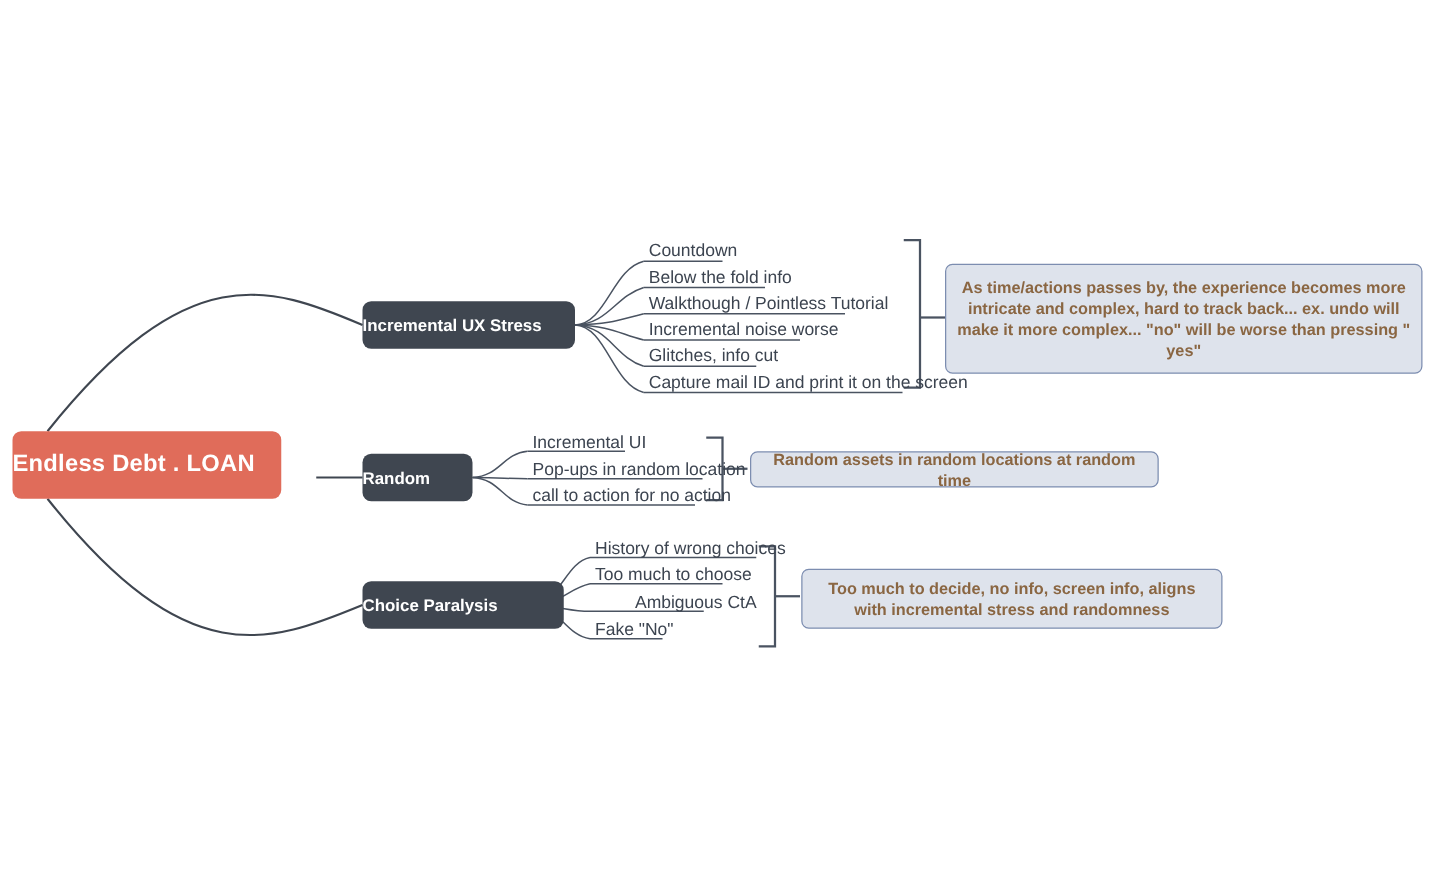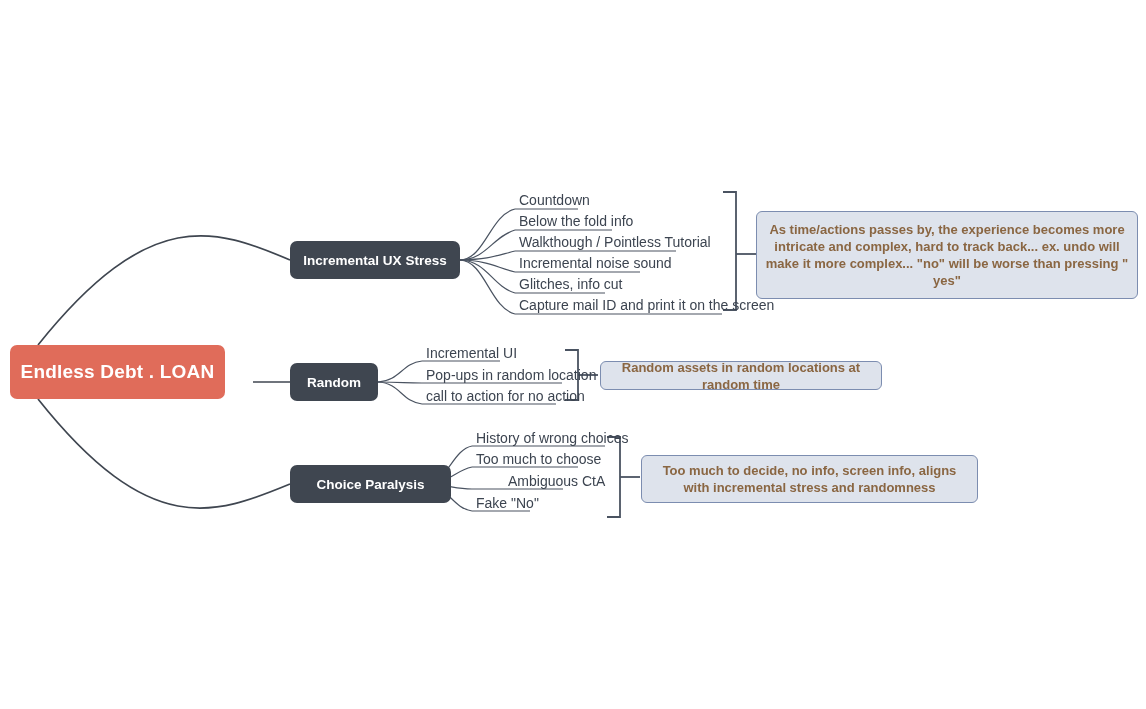--- a/index.html
+++ b/index.html
@@ -30,21 +30,21 @@
     width: 1146px;
     height: 709px;
     pointer-events: none;
   }
 
   .node {
     position: absolute;
     box-sizing: border-box;
     display: flex;
     align-items: center;
-    justify-content: center;
+    justify-content: flex-start;
     text-align: center;
   }
 
   .root-node {
     background: #e06c5a;
     border-radius: 7px;
     color: #ffffff;
     font-size: 19px;
     font-weight: bold;
     letter-spacing: 0.2px;
@@ -150,38 +150,38 @@
     <span>Random</span>
   </div>
 
   <div class="node branch-node" style="left:290px; top:465px; width:161px; height:38px;">
     <span>Choice Paralysis</span>
   </div>
 
   <div class="leaf-label" style="left:519px; top:193px;">Countdown</div>
   <div class="leaf-label" style="left:519px; top:214px;">Below the fold info</div>
   <div class="leaf-label" style="left:519px; top:235px;">Walkthough / Pointless Tutorial</div>
-  <div class="leaf-label" style="left:519px; top:256px;">Incremental noise sound</div>
+  <div class="leaf-label" style="left:519px; top:256px;">Incremental noise worse</div>
   <div class="leaf-label" style="left:519px; top:277px;">Glitches, info cut</div>
   <div class="leaf-label" style="left:519px; top:298px;">Capture mail ID and print it on the screen</div>
 
   <div class="leaf-label" style="left:426px; top:346px;">Incremental UI</div>
   <div class="leaf-label" style="left:426px; top:368px;">Pop-ups in random location</div>
   <div class="leaf-label" style="left:426px; top:389px;">call to action for no action</div>
 
   <div class="leaf-label" style="left:476px; top:431px;">History of wrong choices</div>
   <div class="leaf-label" style="left:476px; top:452px;">Too much to choose</div>
   <div class="leaf-label" style="left:476px; top:474px;margin-left:32px;">Ambiguous CtA</div>
   <div class="leaf-label" style="left:476px; top:496px;">Fake "No"</div>
 
   <div class="callout" style="left:756px; top:211px; width:382px; height:88px;">
     <span>As time/actions passes by, the experience becomes more intricate and complex, hard to track back... ex. undo will make it more complex... "no" will be worse than pressing " yes"</span>
   </div>
 
-  <div class="callout" style="left:600px; top:361px; width:282px; height:29px;">
+  <div class="callout" style="left:600px; top:361px; width:327px; height:29px;">
     <span>Random assets in random locations at random time</span>
   </div>
 
   <div class="callout" style="left:641px; top:455px; width:337px; height:48px;">
     <span>Too much to decide, no info, screen info, aligns with incremental stress and randomness</span>
   </div>
 
 </div>
 
 </body></html>

